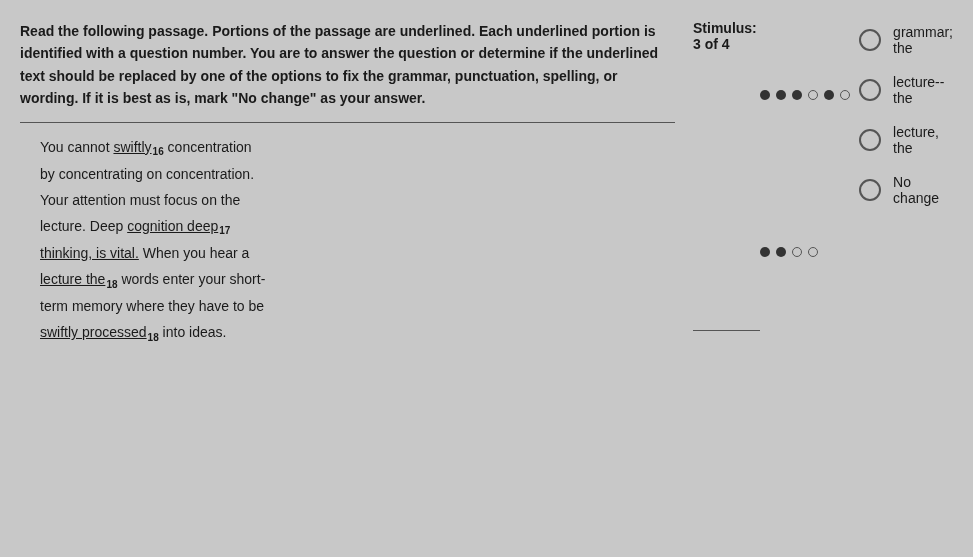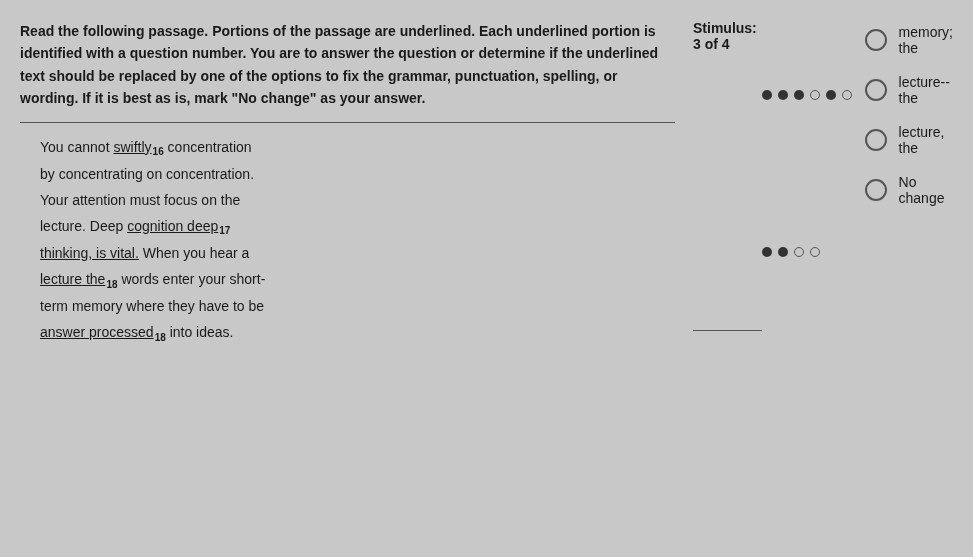--- a/index.html
+++ b/index.html
@@ -171,21 +171,21 @@
 
       <span class="passage-line">
         <span class="underlined">lecture the</span><span class="question-num">18</span> words enter your short-
       </span>
 
       <span class="passage-line">
         term memory where they have to be
       </span>
 
       <span class="passage-line">
-        <span class="underlined">answer processed</span><span class="question-num">18</span> into ideas.
+        <span class="underlined">swiftly processed</span><span class="question-num">18</span> into ideas.
       </span>
     </div>
   </div>
 
   <div class="right-panel">
     <div class="stimulus-header">Stimulus: 3 of 4</div>
 
     <div class="dots-row">
 
       <span class="dot filled"></span>
@@ -197,21 +197,21 @@
       <span class="dot filled"></span>
       <span class="dot filled"></span>
       <span class="dot empty"></span>
       <span class="dot empty"></span>
     </div>
 
     <div class="options-list">
 
       <div class="option-item">
         <div class="radio-circle"></div>
-        <span class="option-label">memory; the</span>
+        <span class="option-label">grammar; the</span>
       </div>
 
       <div class="option-item">
         <div class="radio-circle"></div>
         <span class="option-label">lecture--the</span>
       </div>
 
       <div class="option-item">
         <div class="radio-circle"></div>
         <span class="option-label">lecture, the</span>

